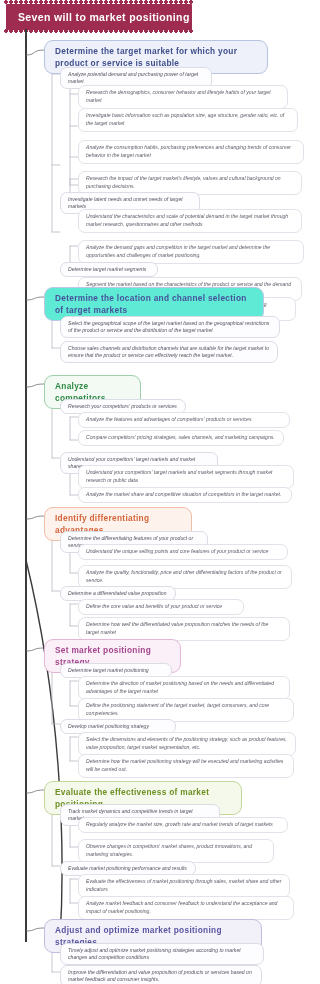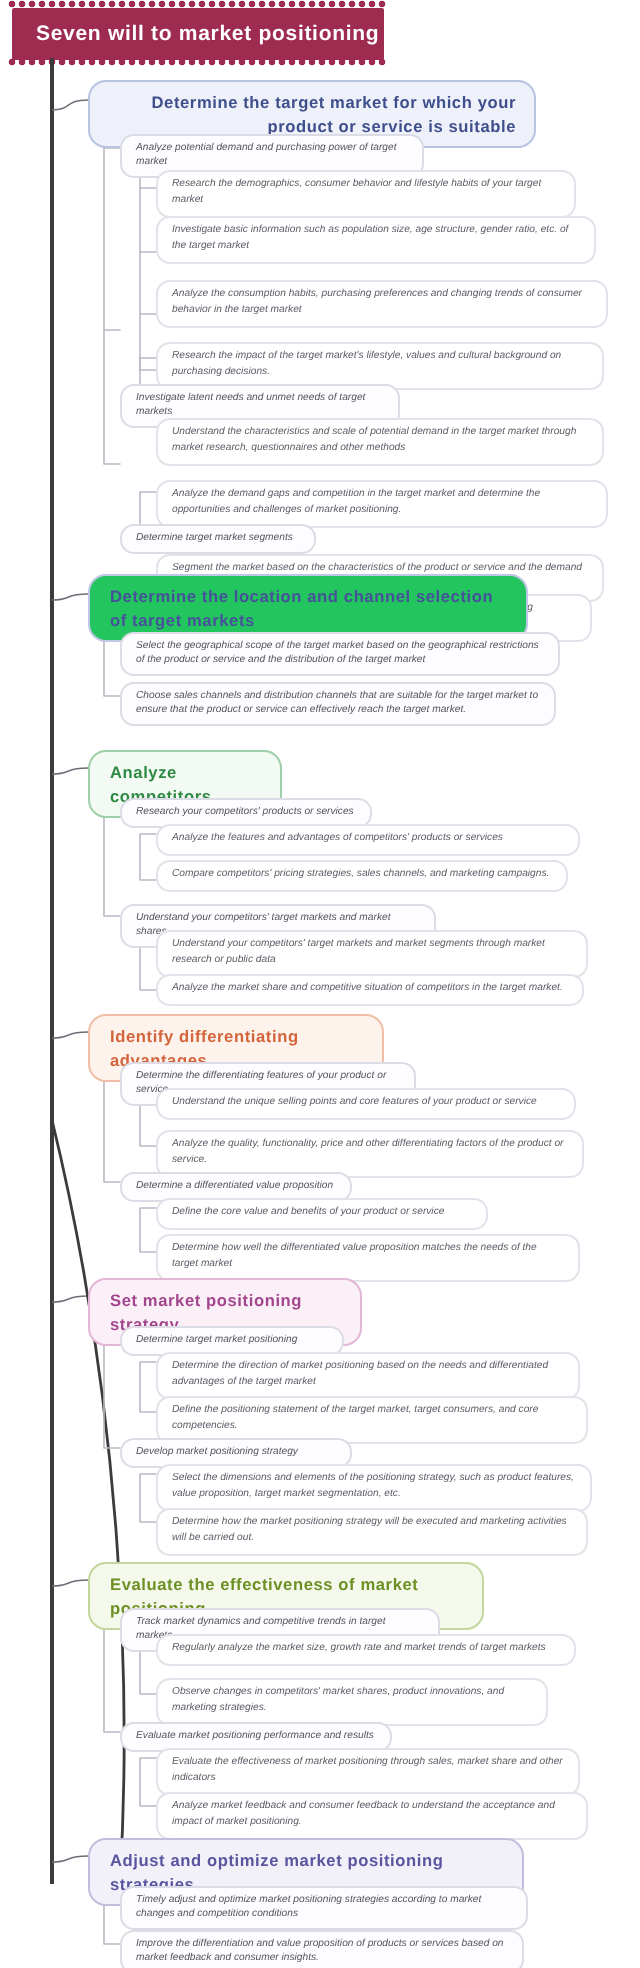--- a/index.html
+++ b/index.html
@@ -67,22 +67,22 @@
     position: absolute;
     border: 1px solid;
     border-radius: 9px;
     padding: 4px 9px 4px 10px;
     font-size: 8.3px;
     font-weight: bold;
     letter-spacing: 0.3px;
     line-height: 1.45;
     background: rgba(255,255,255,0.9);
   }
-  .l1.b1 { border-color: #b9c4e2; background: #eef1fa; color: #3f4f8c; text-align: right; }
-  .l1.b2 { border-color: #bfc6e6; background: #22c55e; color: #47519a; }
+  .l1.b1 { border-color: #b9c4e2; background: #eef1fa; color: #3f4f8c; }
+  .l1.b2 { border-color: #bfc6e6; background: #5eead4; color: #47519a; }
   .l1.b3 { border-color: #9ecfa8; background: #f2faf3; color: #2f8a45; }
   .l1.b4 { border-color: #f0bda6; background: #fdf2ec; color: #d4643a; }
   .l1.b5 { border-color: #e3b6d6; background: #fbf0f8; color: #a3468d; }
   .l1.b6 { border-color: #c3d79a; background: #f5f9ec; color: #6d9024; }
   .l1.b7 { border-color: #c0bedd; background: #f2f1fa; color: #5b55a0; }
 
   
   .l2 {
     position: absolute;
     border: 0.8px solid #dcdce6;

